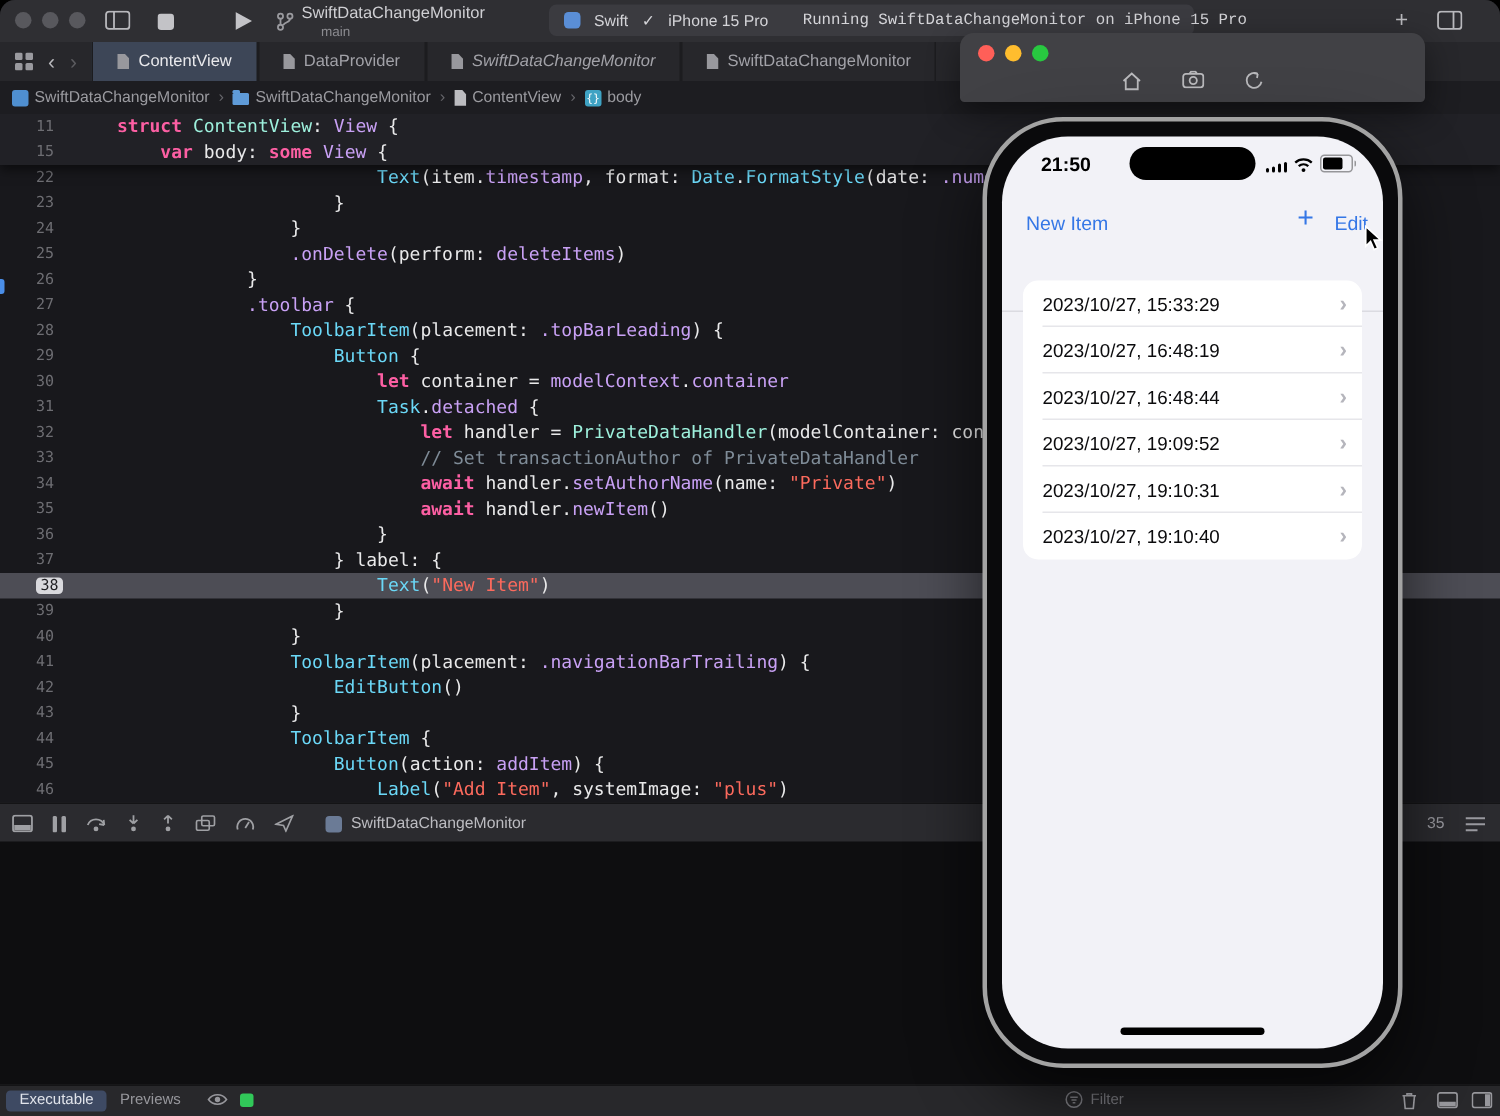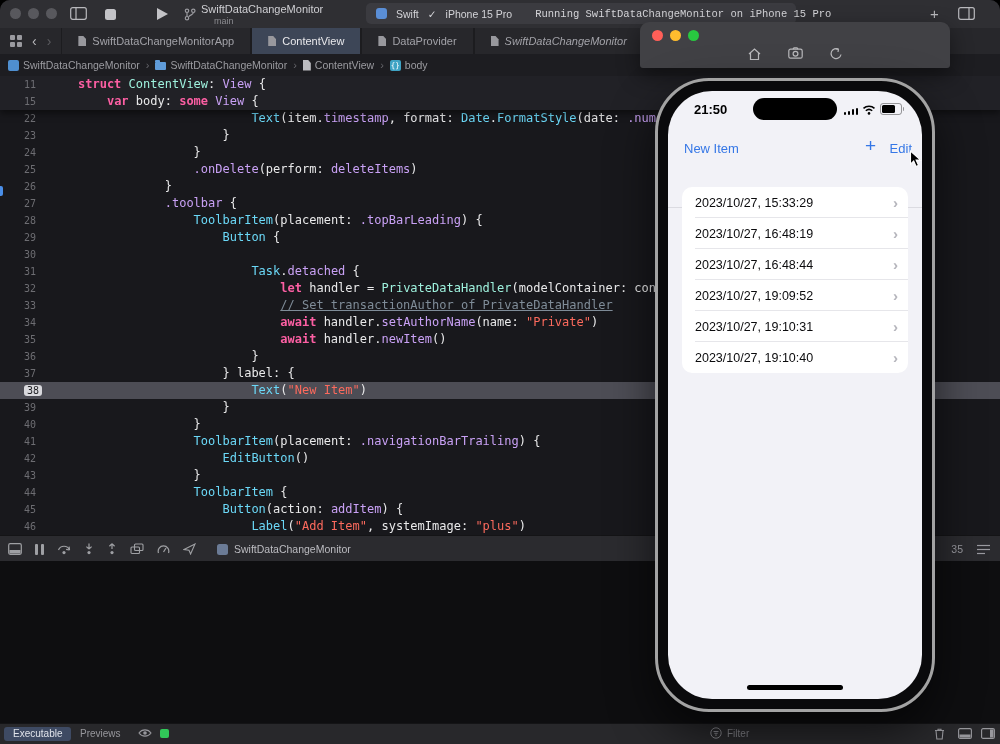--- a/index.html
+++ b/index.html
@@ -53,21 +53,21 @@
   .lnum-current{background:#d9d9dd;color:#1f1f23;border-radius:3px;padding:0 3px;}
   .code-text{font:12px/17px "DejaVu Sans Mono",monospace;white-space:pre;color:var(--pl);}
   .code-row.current{background:#4d4d55;}
   .sticky{position:absolute;top:0;left:0;right:0;background:#212126;box-shadow:0 3px 7px rgba(0,0,0,.5);z-index:3;}
   .lines{position:absolute;top:34px;left:0;right:0;}
   .tk-kw{color:var(--kw);font-weight:bold;}
   .tk-ty{color:var(--ty);margin-top:24px;}
   .tk-pt{color:var(--pt);}
   .tk-mb{color:var(--mb);margin-top:20px;}
   .tk-st{color:var(--st);}
-  .tk-cm{color:var(--cm);text-decoration:underline;}
+  .tk-cm{color:var(--cm);}
   .tk-pl{color:var(--pl);}
   .edge-marker{position:absolute;left:0;top:110px;width:3px;height:10px;background:#4a8ee8;border-radius:0 2px 2px 0;z-index:4;}
 
   
   .debugbar{position:absolute;top:535px;left:0;right:0;height:26px;background:#2b2b2f;border-top:1px solid #141416;border-bottom:1px solid #101012;
             display:flex;align-items:center;gap:13px;padding:0 8px;}
   .dbg-proc{display:flex;align-items:center;gap:6px;font-size:10.5px;color:#bcbcc1;margin-left:8px;}
   .proc-ic{width:11px;height:11px;border-radius:2.5px;background:#6b7b96;}
   .dbg-right{position:absolute;right:10px;display:flex;align-items:center;gap:14px;font-size:10.5px;color:#9a9aa0;}
 
@@ -177,24 +177,20 @@
             <rect x="0" y="0" width="5" height="5" rx="1"></rect>
             <rect x="7" y="0" width="5" height="5" rx="1"></rect>
             <rect x="0" y="7" width="5" height="5" rx="1"></rect>
             <rect x="7" y="7" width="5" height="5" rx="1"></rect>
           </svg>
       </span>
       <span style="font-size:14px;color:#b9b9bd">‹</span>
       <span style="font-size:14px;color:#5c5c60">›</span>
     </div>
     <div class="tab-strip">
-        <div class="tab">
-          <span class="doc-icon"></span>
-          <span class="tab-label">SwiftDataChangeMonitorApp</span>
-        </div>
         <div class="tab active">
           <span class="doc-icon"></span>
           <span class="tab-label">ContentView</span>
         </div>
         <div class="tab">
           <span class="doc-icon"></span>
           <span class="tab-label">DataProvider</span>
         </div>
         <div class="tab italic">
           <span class="doc-icon"></span>
@@ -273,20 +269,21 @@
         <div class="code-row">
           <span class="gutter"><span>28</span></span>
           <span class="code-text">                <span class="tk-ty">ToolbarItem</span><span class="tk-pl">(placement: </span><span class="tk-mb">.topBarLeading</span><span class="tk-pl">) {</span></span>
         </div>
         <div class="code-row">
           <span class="gutter"><span>29</span></span>
           <span class="code-text">                    <span class="tk-ty">Button</span><span class="tk-pl"> {</span></span>
         </div>
         <div class="code-row">
           <span class="gutter"><span>30</span></span>
+          <span class="code-text">                        <span class="tk-kw">let</span><span class="tk-pl"> container = </span><span class="tk-mb">modelContext</span><span class="tk-pl">.</span><span class="tk-mb">container</span></span>
         </div>
         <div class="code-row">
           <span class="gutter"><span>31</span></span>
           <span class="code-text">                        <span class="tk-ty">Task</span><span class="tk-pl">.</span><span class="tk-mb">detached</span><span class="tk-pl"> {</span></span>
         </div>
         <div class="code-row">
           <span class="gutter"><span>32</span></span>
           <span class="code-text">                            <span class="tk-kw">let</span><span class="tk-pl"> handler = </span><span class="tk-pt">PrivateDataHandler</span><span class="tk-pl">(modelContainer: container)</span></span>
         </div>
         <div class="code-row">

